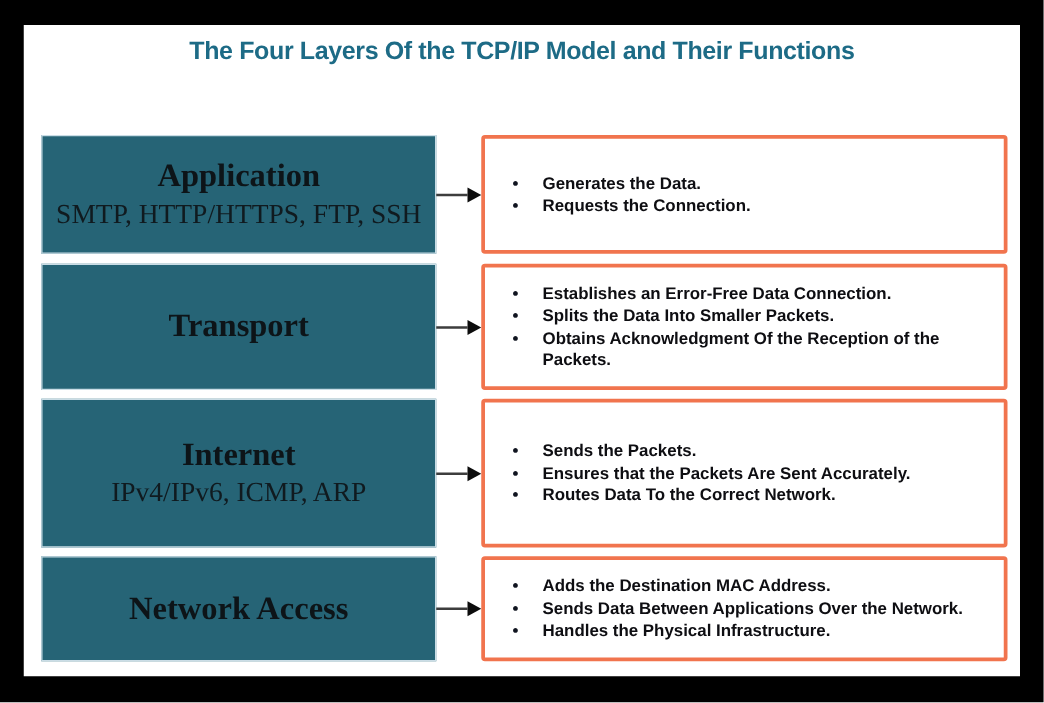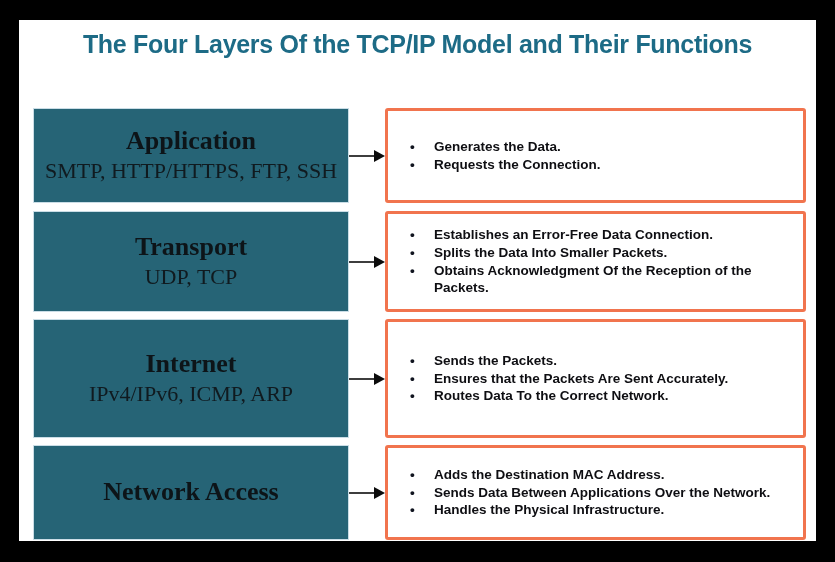--- a/index.html
+++ b/index.html
@@ -18,40 +18,40 @@
     width:100%;height:100%;
     box-sizing:border-box;
     background:#ffffff;
     position:relative;
     overflow:hidden;
   }
   h1.title{
     margin:0;
     padding-top:10px;
     text-align:center;
-    font-size:25px;
+    font-size:20px;
     font-weight:bold;
     letter-spacing:-0.3px;
     color:var(--title,#1d6b86);
   }
   .rows{
     position:absolute;
     left:14px;
     top:88px;
     width:773px;
   }
   .row{
     display:flex;
     align-items:stretch;
     margin-bottom:8px;
   }
   .row:nth-child(1){height:95px;}
   .row:nth-child(2){height:101px;margin-bottom:7px;}
   .row:nth-child(3){height:119px;margin-bottom:7px;}
-  .row:nth-child(4){height:95px;margin-bottom:4px;}
+  .row:nth-child(4){height:84px;margin-bottom:4px;}
   .layer-box{
     width:316px;
     box-sizing:border-box;
     background:var(--teal,#266476);
     border:1px solid #cadde6;
     display:flex;
     flex-direction:column;
     align-items:center;
     justify-content:center;
     flex-shrink:0;
@@ -143,21 +143,20 @@
                 <span class="dot">•</span>
                 <span class="txt">Requests the Connection.</span>
               </li>
             </ul>
     </div>
   </div>
 
   <div class="row">
     <div class="layer-box">
       <div class="layer-name">Transport</div>
-      <div class="layer-protocols">UDP, TCP</div>
     </div>
     <div class="arrow">
       <div class="arrow-line"></div>
       <div class="arrow-head"></div>
     </div>
     <div class="func-box">
       <ul class="func-list">
               <li>
                 <span class="dot">•</span>
                 <span class="txt">Establishes an Error-Free Data Connection.</span>

